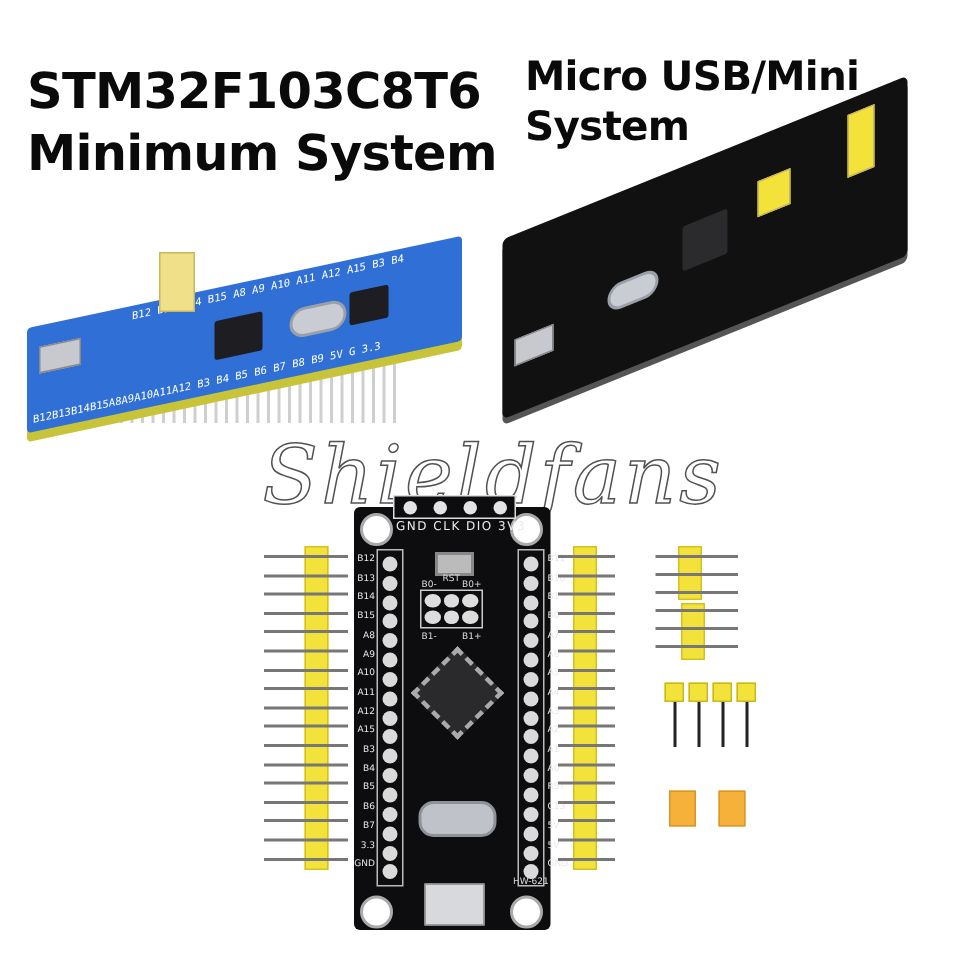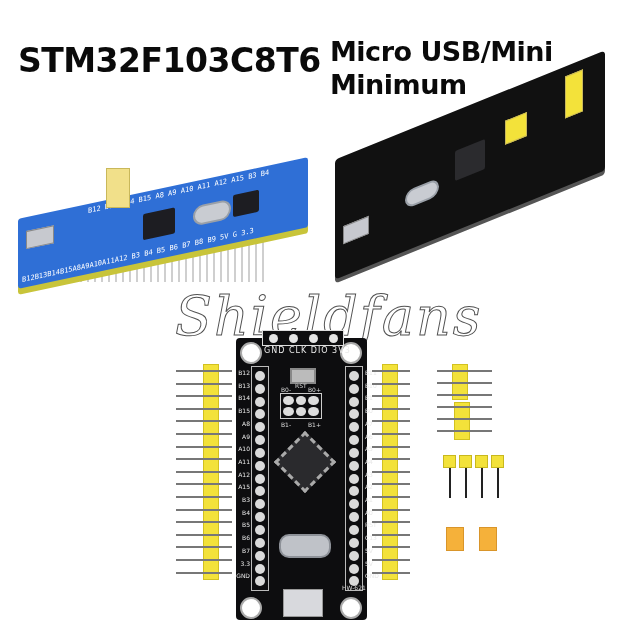--- a/index.html
+++ b/index.html
@@ -1,20 +1,20 @@
 <!DOCTYPE html>
 <html><head>
 <meta charset="utf-8">
 <style>
   html,body{margin:0;padding:0;background:#fff;}
   body{width:640px;height:640px;position:relative;overflow:hidden;font-family:"DejaVu Sans",sans-serif;}
   .title{position:absolute;font-weight:bold;color:#0a0a0a;line-height:1;letter-spacing:-0.5px;}
   #title-left{left:18px;top:44px;font-size:33px;}
   #title-left div{margin-bottom:8px;}
-  #title-right{left:330px;top:38px;font-size:27px;}
+  #title-right{left:350px;top:38px;font-size:27px;}
   #title-right div{margin-bottom:6px;}
 
   
   .blue-wrap{position:absolute;left:10px;top:150px;width:300px;height:150px;}
   .blue-board{position:absolute;left:8px;top:38px;width:290px;height:70px;background:#2f6fd6;
     transform:skewY(-12deg) rotate(0deg);border-radius:3px;box-shadow:0 6px 0 #c8c43a;}
   .blue-board .row-label{position:absolute;font-size:7px;color:#fff;white-space:nowrap;font-family:"DejaVu Sans Mono",monospace;}
   .chip{position:absolute;background:#1d1d22;border-radius:2px;}
   .crystal{position:absolute;background:#c9ccd2;border-radius:10px;border:2px solid #9aa0a8;}
   .pins-v{position:absolute;display:flex;gap:5px;}
@@ -58,24 +58,25 @@
   .short-header .pin{display:flex;flex-direction:column;align-items:center;}
   .short-header .cap{width:11px;height:11px;background:#f3e23a;border:1px solid #c8b81e;}
   .short-header .leg{width:2px;height:30px;background:#222;}
   .jumper{position:absolute;width:16px;height:22px;background:#f5b13a;border:1px solid #d9952a;}
 </style>
 </head>
 <body>
 
 <div id="title-left" class="title">
   <div>STM32F103C8T6</div>
+  <div>Minimum System</div>
 </div>
 <div id="title-right" class="title">
   <div>Micro USB/Mini</div>
-  <div>Minimum</div>
+  <div>System</div>
 </div>
 
 <div class="blue-wrap">
   <div class="pins-v" style="left:14px;top:92px;">
     <span></span>
       <span></span>
       <span></span>
       <span></span>
       <span></span>
       <span></span>

